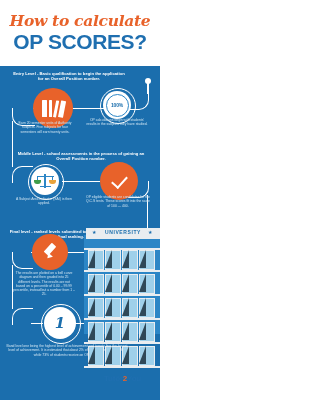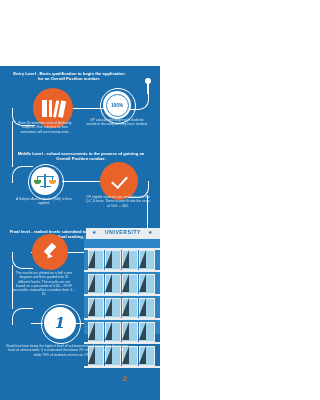--- a/index.html
+++ b/index.html
@@ -155,20 +155,22 @@
   .logo .t1{color:#1f6fb0;}
   .logo .t2{color:#e8622a;}
   .logo .t3{color:#1f6fb0;}
 </style>
 </head>
 <body>
 
 <div class="poster">
 
   <div class="header">
+    <div class="title-script">How to calculate</div>
+    <div class="title-main">OP SCORES?</div>
   </div>
 
   <div class="body-blue">
 
     <div class="sect-head entry">Entry Level - Basic qualification to begin the application for an Overall Position number.</div>
 
     <div class="dot" style="left:145px;top:12px;"></div>
     <div class="line" style="left:147.4px;top:17px;width:1.2px;height:11px;"></div>
     <div class="curve" style="left:126px;top:25px;width:22px;height:18px;border-top:none;border-left:none;border-radius:0 0 10px 0;"></div>
     <div class="line" style="left:56px;top:41.5px;width:72px;height:1.2px;"></div>

